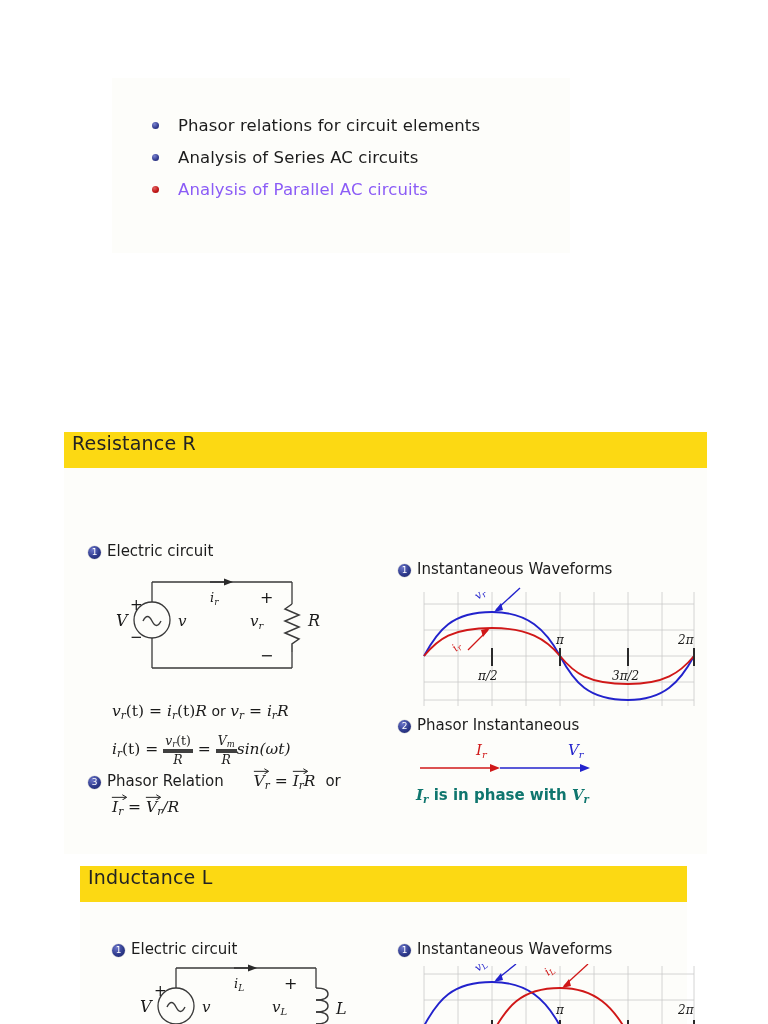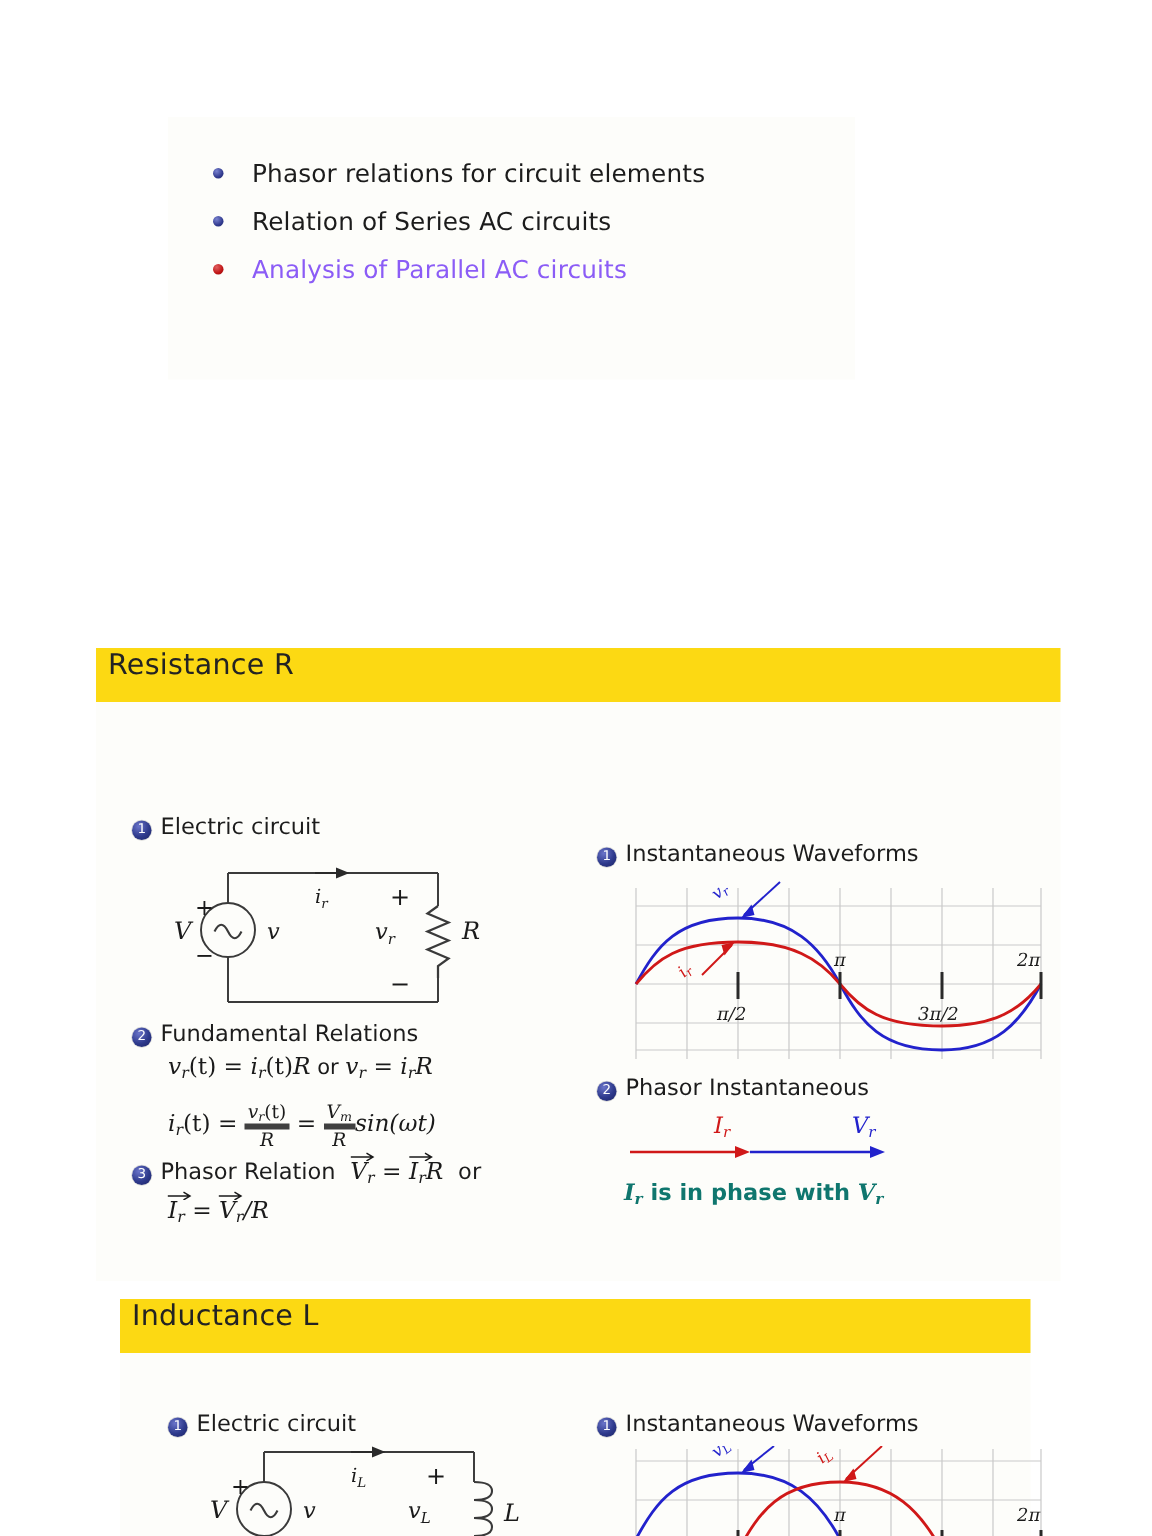--- a/index.html
+++ b/index.html
@@ -54,21 +54,21 @@
     left: -1px; right: 2px; top: -0.30em;
     height: 0.45em;
     pointer-events: none;
   }
 
   
   #intro-panel {
     left: 112px; top: 78px; width: 458px; height: 175px;
     background: #fdfdfa;
   }
-  .intro-list { margin: 0; padding: 22px 0 0 30px; list-style: none; }
+  .intro-list { margin: 10px; padding: 22px 0 0 30px; list-style: none; }
   .intro-list li {
     font-size: 16.5px;
     line-height: 32px;
     color: #1c1c1c;
     letter-spacing: 0.1px;
     position: relative;
     padding-left: 26px;
   }
   .intro-list li .dot {
     position: absolute;
@@ -145,21 +145,21 @@
 <body>
 
 <div id="intro-panel" class="panel">
   <ul class="intro-list">
     <li style="color: rgb(28, 28, 28);">
       <span class="dot"></span>
       <span>Phasor relations for circuit elements</span>
     </li>
     <li style="color: rgb(28, 28, 28);">
       <span class="dot"></span>
-      <span>Relation of Series AC circuits</span>
+      <span>Analysis of Series AC circuits</span>
     </li>
     <li class="red" style="color: #8b5cf6;">
       <span class="dot"></span>
       <span>Analysis of Parallel AC circuits</span>
     </li>
   </ul>
 </div>
 
 <div id="banner-r" class="banner">
   <span class="btitle">Resistance R</span>
@@ -189,35 +189,32 @@
       <text x="38" y="82" font-size="15" fill="#1a1a1a">−</text>
       <text class="svgtxt" x="86" y="66" font-size="15" fill="#1a1a1a">v</text>
       <text class="svgtxt" x="118" y="42" font-size="13" fill="#1a1a1a">i<tspan font-size="9" dy="3">r</tspan></text>
       <text x="168" y="43" font-size="16" fill="#1a1a1a">+</text>
       <text x="168" y="101" font-size="16" fill="#1a1a1a">−</text>
       <text class="svgtxt" x="158" y="66" font-size="15" fill="#1a1a1a">v<tspan font-size="10" dy="3">r</tspan></text>
       <text class="svgtxt" x="216" y="66" font-size="16" fill="#1a1a1a">R</text>
     </svg>
   </div>
 
-  <div id="r-item2" class="item-head">
-    <span class="badge">2</span><span>Fundamental Relations</span>
-  </div>
 
   <div id="r-eq1" class="eqline">
     <span class="mathit">v</span><span class="sub">r</span><span class="mathrm">(t) = </span><span class="mathit">i</span><span class="sub">r</span><span class="mathrm">(t)</span><span class="mathit">R</span><span style="font-family:'DejaVu Sans',sans-serif;font-size:14px;"> <span>or</span> </span><span class="mathit">v</span><span class="sub">r</span><span class="mathrm"> = </span><span class="mathit">i</span><span class="sub">r</span><span class="mathit">R</span>
   </div>
 
   <div id="r-eq2" class="eqline">
     <span class="mathit">i</span><span class="sub">r</span><span class="mathrm">(t) = </span><span class="frac"><span class="num"><span class="mathit">v</span><span class="sub">r</span><span class="mathrm">(t)</span></span><span class="den mathit">R</span></span><span class="mathrm"> = </span><span class="frac"><span class="num"><span class="mathit">V</span><span class="sub">m</span></span><span class="den mathit">R</span></span><span class="mathit">sin(ωt)</span>
   </div>
 
   <div id="r-item3" class="item-head">
     <span class="badge">3</span><span>Phasor Relation</span>
-    <span class="eqline" style="margin-left:5px;">
+    <span class="eqline" style="margin-left:25px;">
       <span class="vecwrap"><svg class="arr" viewBox="0 0 20 8" preserveAspectRatio="none">
             <path d="M1,5 L17,5 M13,2 L18,5 L13,8" stroke="#1a1a1a" stroke-width="1.1" fill="none"></path>
           </svg><span class="mathit">V</span></span><span class="sub">r</span><span class="mathrm"> = </span><span class="vecwrap"><svg class="arr" viewBox="0 0 20 8" preserveAspectRatio="none">
             <path d="M1,5 L17,5 M13,2 L18,5 L13,8" stroke="#1a1a1a" stroke-width="1.1" fill="none"></path>
           </svg><span class="mathit">I</span></span><span class="sub">r</span><span class="mathit">R</span>
     </span>
     <span style="font-family:'DejaVu Sans',sans-serif;font-size:15px;margin-left:5px;">or</span>
   </div>
 
   <div id="r-eq3" class="eqline">

